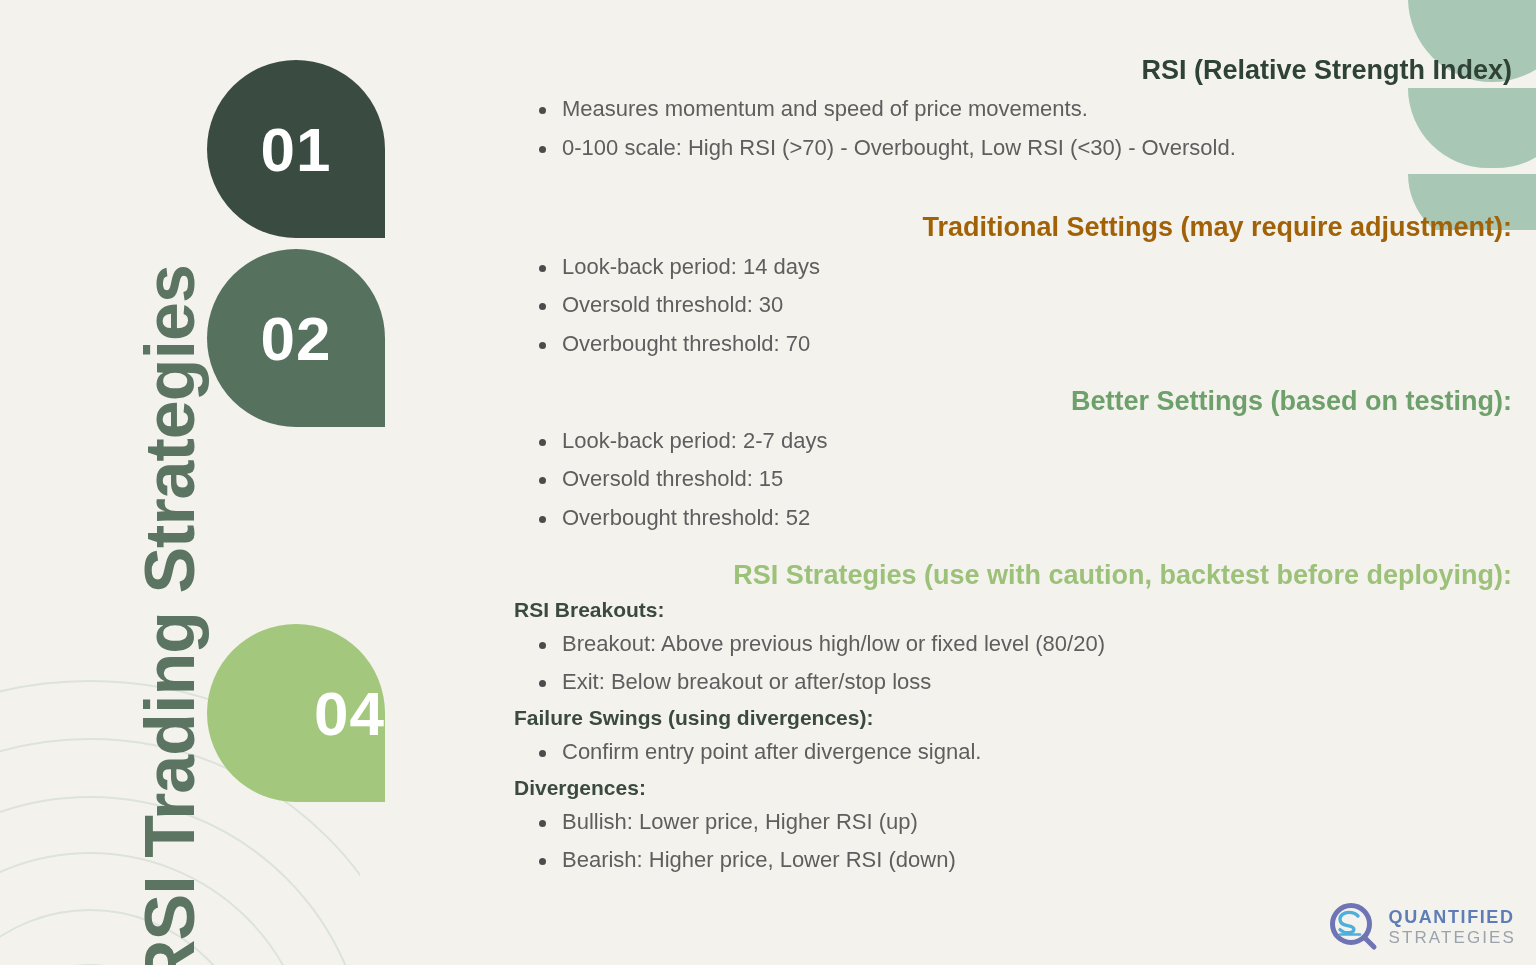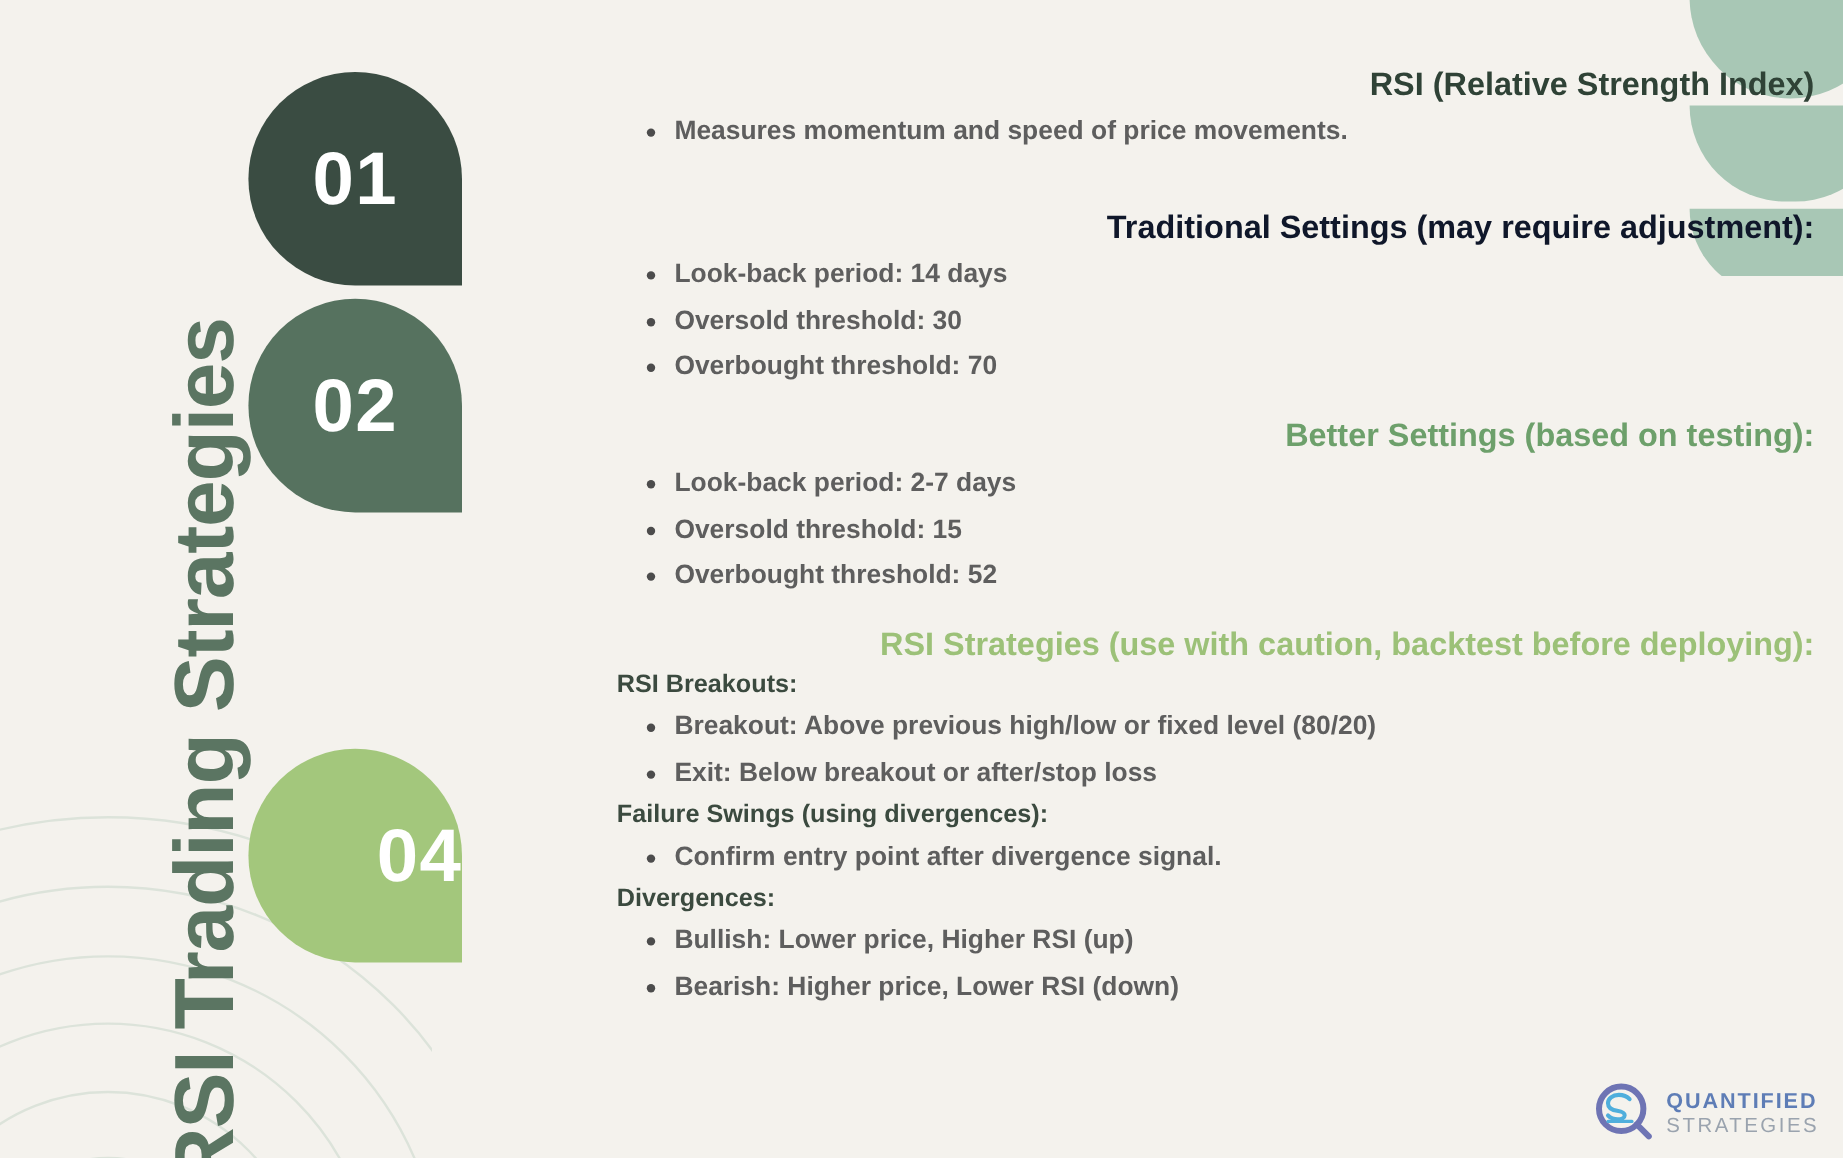--- a/index.html
+++ b/index.html
@@ -62,21 +62,21 @@
   .section{margin-bottom:0;}
   .sec-head{
     font-size:27px;font-weight:bold;line-height:1.2;
     margin:0 0 4px 0;
     text-align:right;
   }
   .sub-head{
     font-size:21px;font-weight:bold;color:#3B4A3F;
     margin:2px 0 2px 2px;line-height:1.3;
   }
-  ul.bullets{list-style:none;margin:0 0 0 0;padding:0;font-weight:bold;}
+  ul.bullets{list-style:none;margin:0 0 0 0;padding:0;}
   ul.bullets li{
     position:relative;
     padding-left:50px;
     font-size:22px;
     color:#5E5E5E;
     line-height:1.75;
     white-space:nowrap;
   }
   ul.bullets li::before{
     content:"";
@@ -133,27 +133,28 @@
         <span>04</span>
       </div>
   </div>
 
   <div class="content">
 
     <div class="section">
       <div class="sec-head" style="color: rgb(47, 66, 54);">RSI (Relative Strength Index)</div>
       <ul class="bullets">
         <li>Measures momentum and speed of price movements.</li>
+        <li>0-100 scale: High RSI (&gt;70) - Overbought, Low RSI (&lt;30) - Oversold.</li>
       </ul>
     </div>
 
     <div class="gap-lg"></div>
 
     <div class="section">
-      <div class="sec-head" style="color: #0f172a; margin-left: 12px;">Traditional Settings (may require adjustment):</div>
+      <div class="sec-head" style="color: #a16207; margin-left: 12px;">Traditional Settings (may require adjustment):</div>
       <ul class="bullets">
         <li>Look-back period: 14 days</li>
         <li>Oversold threshold: 30</li>
         <li>Overbought threshold: 70</li>
       </ul>
     </div>
 
     <div class="gap-md"></div>
 
     <div class="section">

